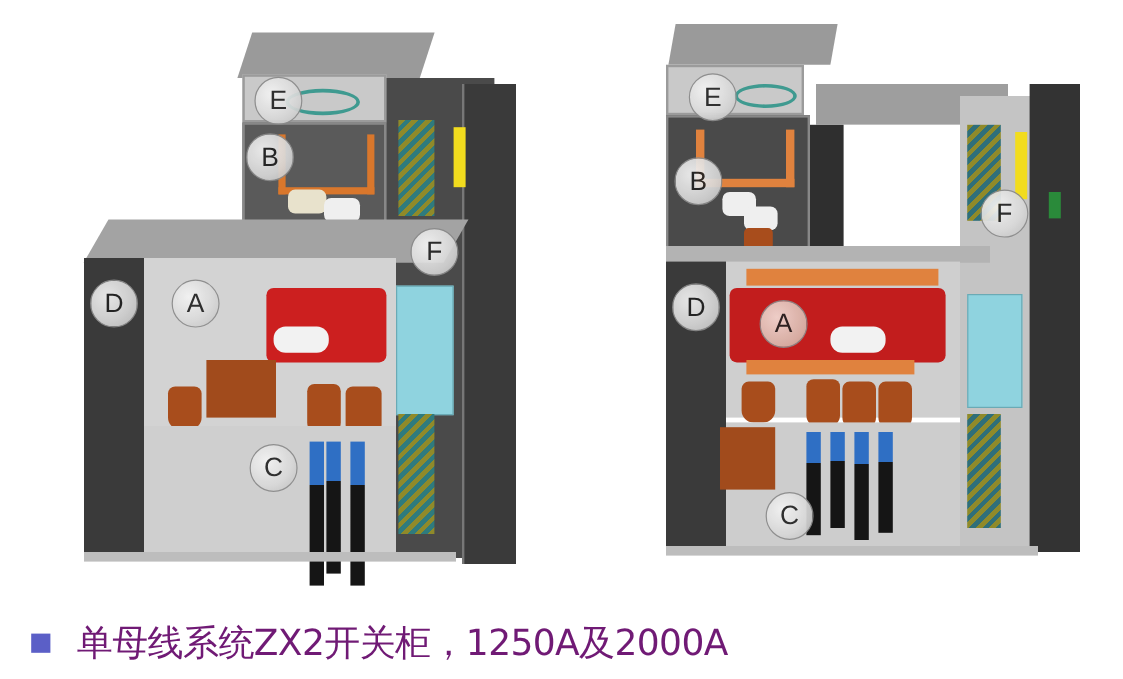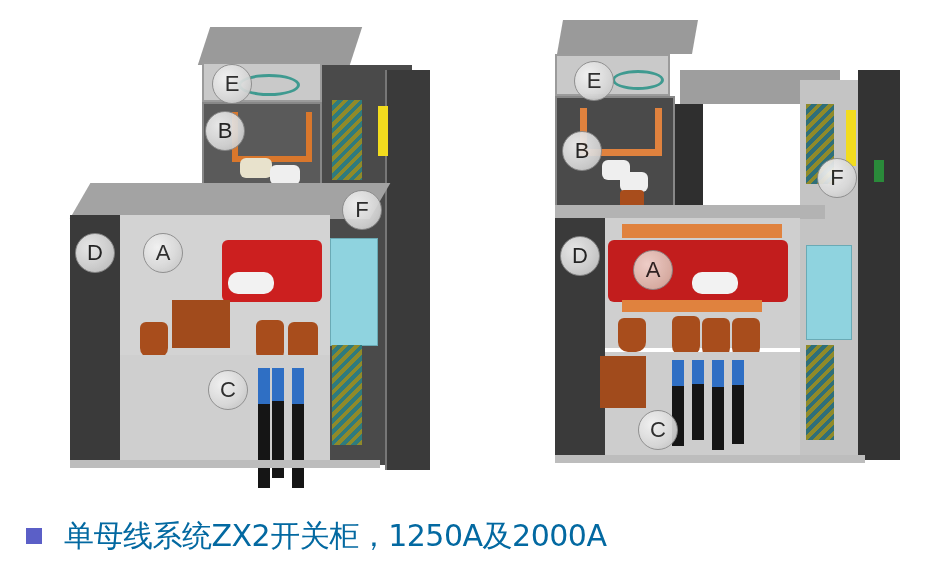--- a/index.html
+++ b/index.html
@@ -14,21 +14,21 @@
     display:flex; align-items:center; justify-content:center;
     font-family:"Liberation Sans", sans-serif; font-size:22px; color:#222;
     opacity:0.92;
   }
   .label-circle.pink { background:radial-gradient(circle at 35% 35%, #f2dcd6 0%, #d9b8ad 70%, #bd9a8f 100%); }
   .caption {
     position:absolute; left:26px; top:516px; height:40px;
     display:flex; align-items:center;
   }
   .bullet { width:16px; height:16px; margin-right:22px; }
-  .caption-text { font-size:30px; color:#0369a1; letter-spacing:-0.5px; white-space:nowrap;
+  .caption-text { font-size:30px; color:#701a75; letter-spacing:-0.5px; white-space:nowrap;
     font-family:"DejaVu Sans", "Liberation Sans", sans-serif; }
   .gray-panel { background:#c9c9c9; }
   .dark-panel { background:#3a3a3a; }
   .floor { background:#b8b8b8; }
 </style>
 </head>
 <body>
 
 <div class="stage">
 

